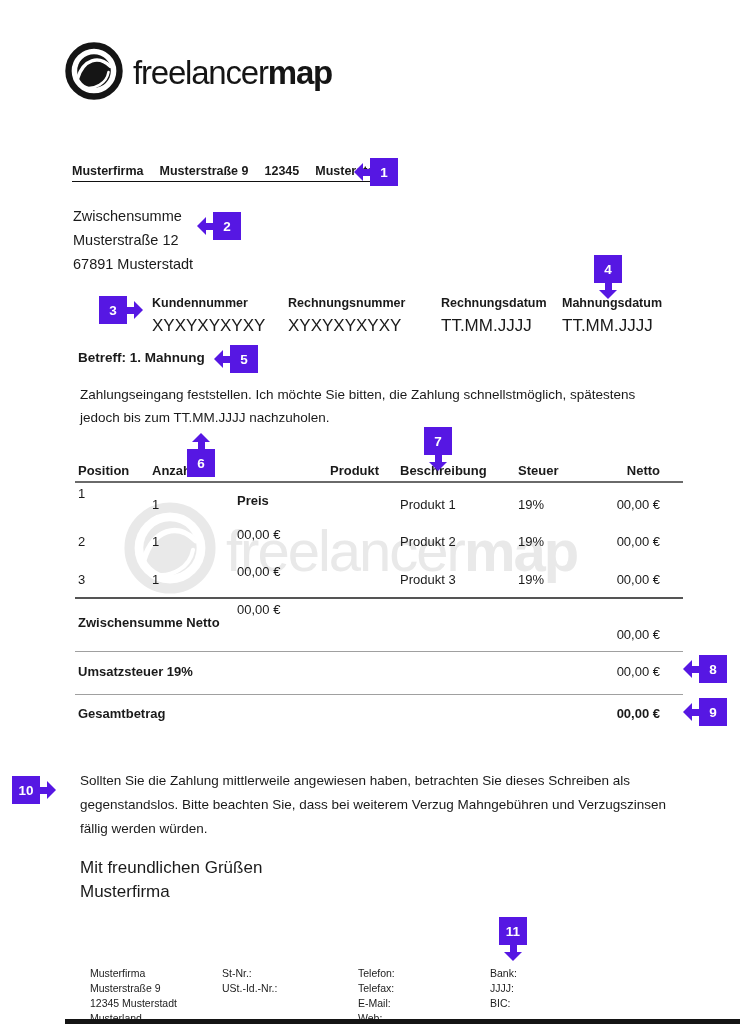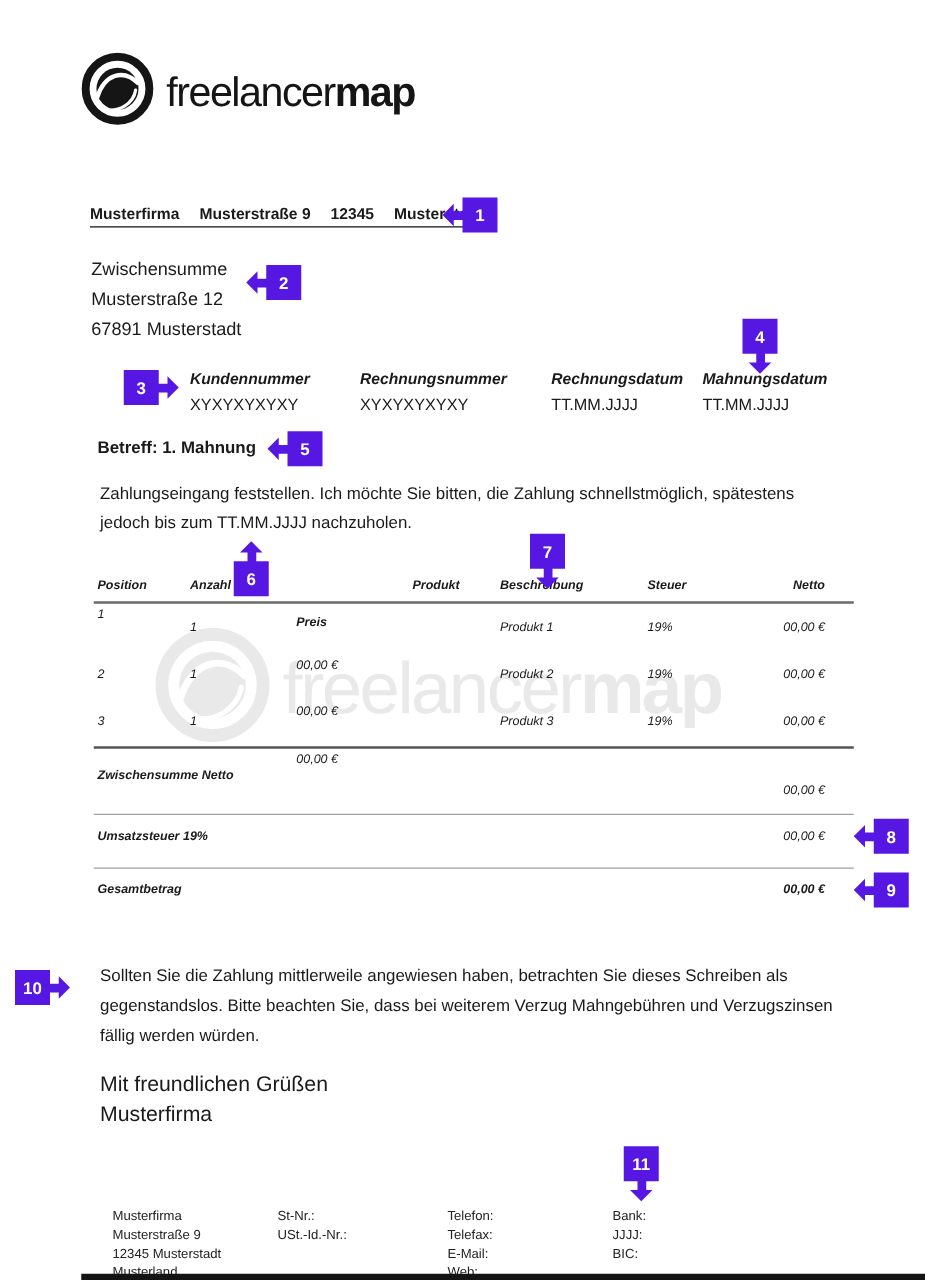--- a/index.html
+++ b/index.html
@@ -13,36 +13,36 @@
 
   
   .sender { position:absolute; left:72px; top:164px; display:inline-flex; gap:16px;
             font-size:12.5px; font-weight:700; border-bottom:1.5px solid #111; padding-bottom:3px; }
 
   
   .recipient { position:absolute; left:73px; top:204px; font-size:14.5px; line-height:24px; }
 
   
   .meta-field { position:absolute; top:296px; }
-  .meta-label { font-size:12.5px; font-weight:700;font-style:italic; }
-  .meta-value { font-size:13px; margin-top:6px; }
+  .meta-label { font-size:12.5px; font-weight:700; }
+  .meta-value { font-size:17px; margin-top:6px; }
 
   .subject { position:absolute; left:78px; top:350px; font-size:13.5px; font-weight:700; }
 
   .intro { position:absolute; left:80px; top:384px; font-size:13.5px; line-height:22.5px; }
   .closing { position:absolute; left:80px; top:769px; font-size:13.5px; line-height:24px; }
 
   
   .watermark { position:absolute; left:124px; top:498px; height:104px; display:flex; align-items:center; gap:10px; z-index:0; }
   .wm-text { font-size:58px; font-weight:500; letter-spacing:-2px; color:#e9e9e9; }
   .wm-text b { font-weight:800; }
 
   
   .itable { position:absolute; left:75px; top:457px; width:608px; height:285px; z-index:2; }
-  .cell { position:absolute; font-size:10px; white-space:nowrap;font-style:italic; }
+  .cell { position:absolute; font-size:13px; white-space:nowrap; }
   .hcell { font-weight:700; }
   .c-pos { left:3px; }  .c-anz { left:77px; } .c-preis { left:162px;margin-top:30px; }
   .c-ein { left:255px; } .c-bes { left:325px; } .c-ste { left:443px; }
   .c-net { left:495px; width:90px; text-align:right; }
   .hline { position:absolute; left:0; }
   .line-head { top:24px; width:608px; height:1.5px; background:#6a6a6a; }
   .line-items { top:140px; width:608px; height:2px; background:#555; }
   .line-sep1 { top:194px; width:608px; height:1px; background:#a0a0a0; }
   .line-sep2 { top:237px; width:608px; height:1px; background:#a0a0a0; }
   .tlabel { font-weight:700; }

